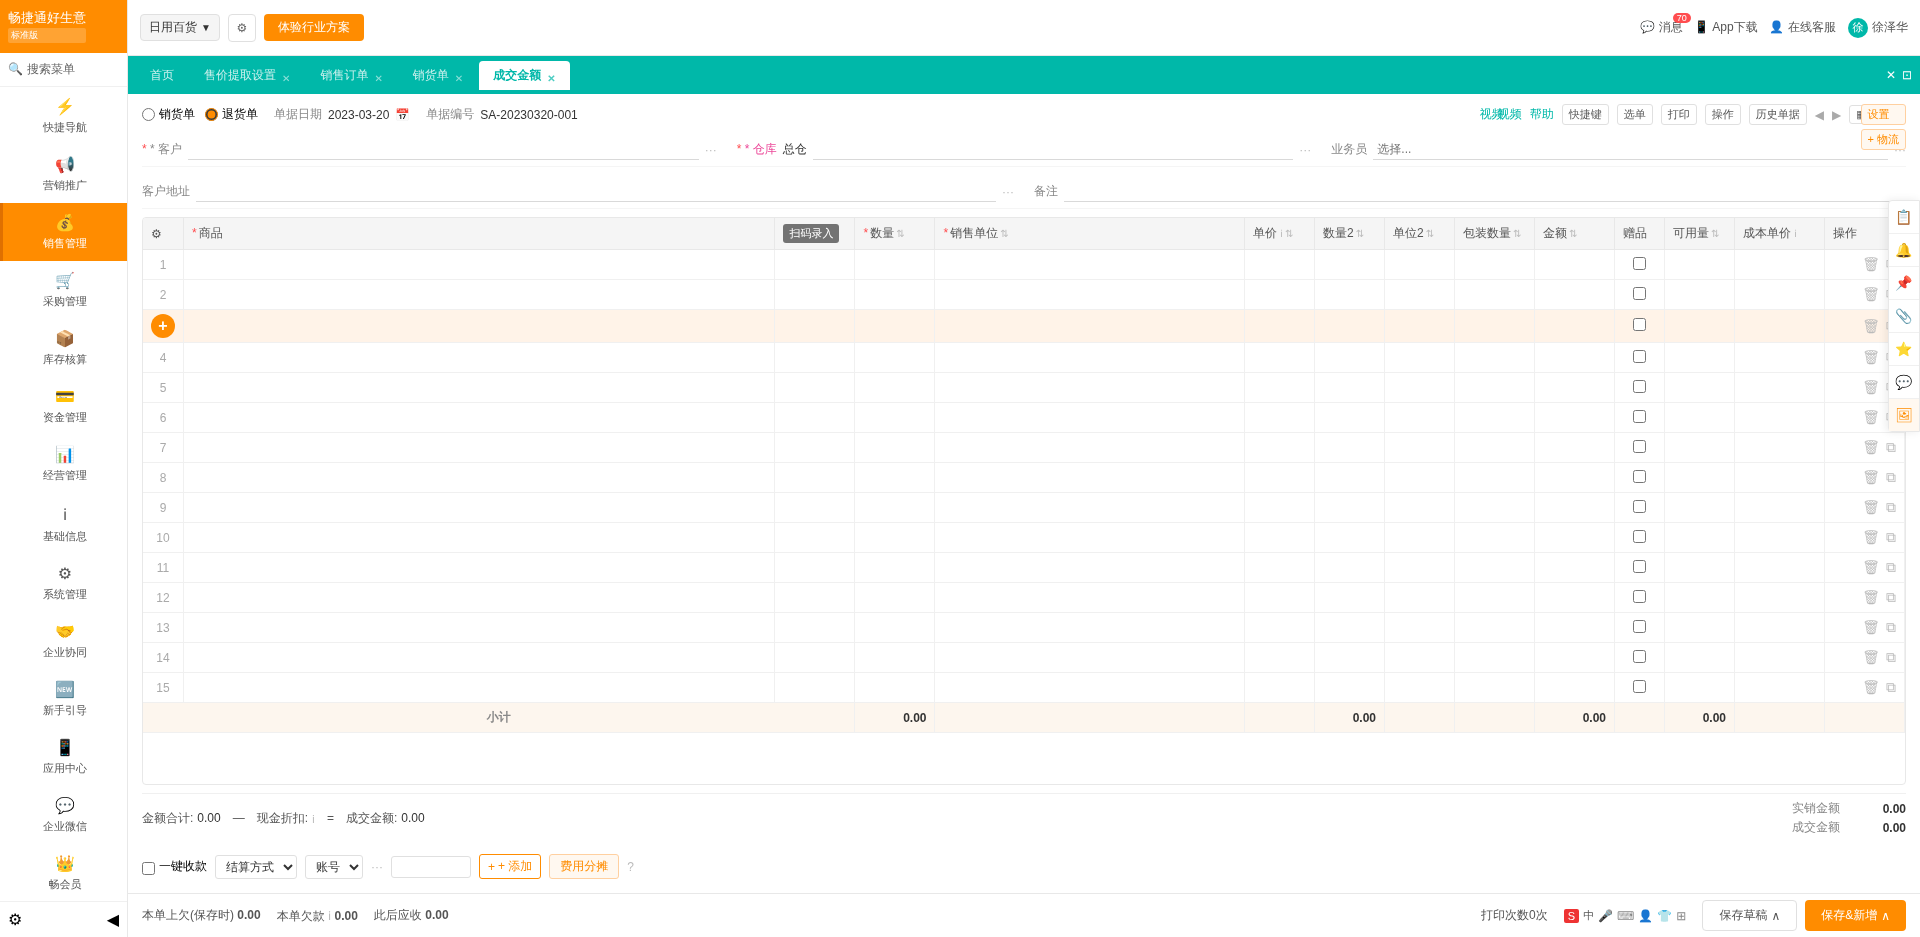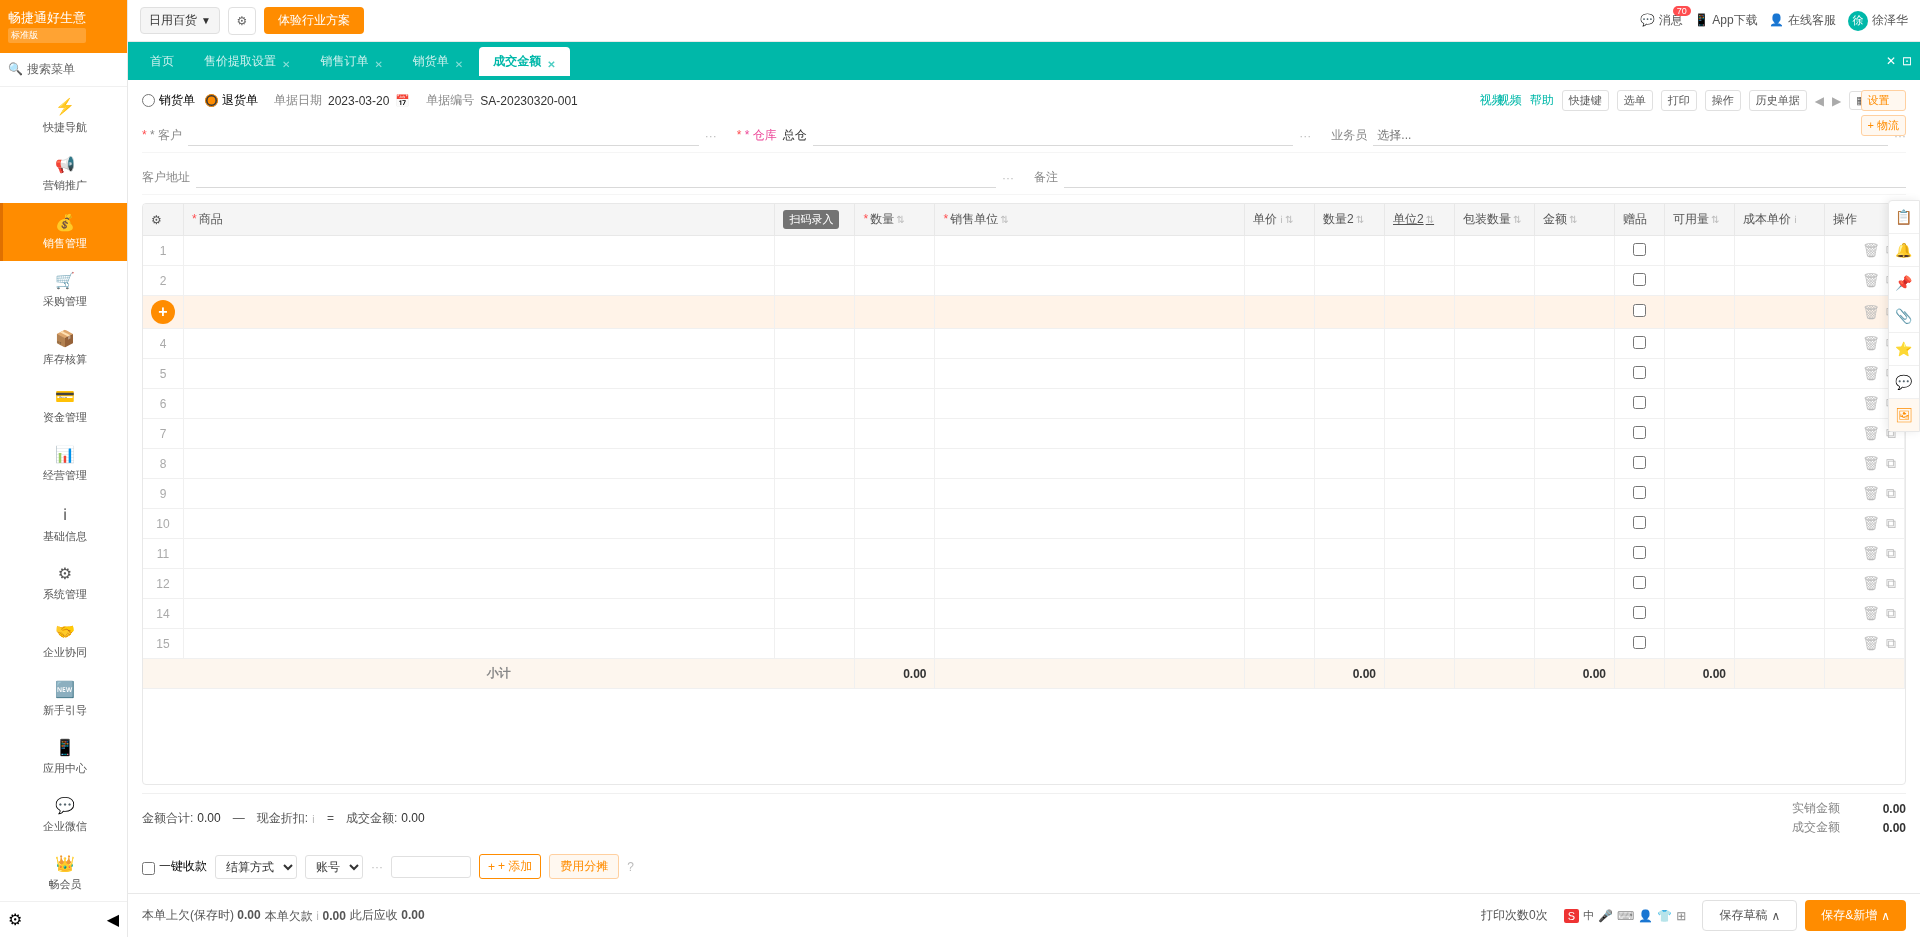--- a/index.html
+++ b/index.html
@@ -14,21 +14,21 @@
     .sidebar-item { display: flex; flex-direction: column; align-items: center; padding: 10px 4px; cursor: pointer; color: #555; gap: 4px; border-left: 3px solid transparent; }
     .sidebar-item.active { background: #ff8c00; color: #fff; border-left-color: #e07000; }
     .sidebar-item .icon { font-size: 16px; }
     .sidebar-item .label { font-size: 11px; text-align: center; }
     .sidebar-bottom { padding: 8px; display: flex; justify-content: space-between; border-top: 1px solid #f0f0f0; }
 
     
     .main { flex: 1; display: flex; flex-direction: column; overflow: hidden; }
 
     
-    .topbar { background: #fff; height: 42px; display: flex; align-items: center; padding: 0 12px; border-bottom: 1px solid #e8e8e8; gap: 8px; }
+    .topbar { background: #fff; height: 56px; display: flex; align-items: center; padding: 0 12px; border-bottom: 1px solid #e8e8e8; gap: 8px; }
     .topbar-left { display: flex; align-items: center; gap: 8px; flex: 1; }
     .topbar-select { display: flex; align-items: center; gap: 4px; background: #f5f5f5; border: 1px solid #e0e0e0; border-radius: 4px; padding: 4px 8px; cursor: pointer; color: #333; }
     .topbar-settings { width: 28px; height: 28px; display: flex; align-items: center; justify-content: center; cursor: pointer; color: #666; border: 1px solid #e0e0e0; border-radius: 4px; }
     .topbar-btn { background: #ff8c00; color: #fff; border: none; border-radius: 4px; padding: 5px 14px; cursor: pointer; font-size: 12px; }
     .topbar-right { display: flex; align-items: center; gap: 12px; color: #555; }
     .topbar-badge { position: relative; cursor: pointer; }
     .topbar-badge .badge { position: absolute; top: -6px; right: -8px; background: #ff4d4f; color: #fff; border-radius: 8px; font-size: 9px; padding: 0 4px; min-width: 14px; text-align: center; }
     .topbar-user { display: flex; align-items: center; gap: 4px; cursor: pointer; }
 
     
@@ -83,21 +83,21 @@
     
     .payment-row { display: flex; align-items: center; gap: 8px; padding: 4px 0; flex-wrap: wrap; }
     .pay-checkbox { display: flex; align-items: flex-end; gap: 4px; }
     .pay-select { border: 1px solid #e0e0e0; border-radius: 3px; padding: 3px 6px; font-size: 12px; background: #fff; color: #333; }
     .pay-input { border: 1px solid #e0e0e0; border-radius: 3px; padding: 3px 8px; font-size: 12px; width: 80px; color: #333; }
     .add-btn { background: #fff; border: 1px solid #ff8c00; color: #ff8c00; border-radius: 3px; padding: 3px 8px; cursor: pointer; font-size: 12px; display: flex; align-items: center; gap: 3px; }
     .split-btn { background: #fff8f0; border: 1px solid #ffd0a0; color: #ff8c00; border-radius: 3px; padding: 3px 10px; cursor: pointer; font-size: 12px; }
 
     
     .footer { background: #fff; padding: 6px 14px; border-top: 1px solid #e8e8e8; display: flex; align-items: center; gap: 16px; flex-wrap: wrap; }
-    .footer-info { display: flex; gap: 4px; color: #555; font-size: 12px; flex: 1; }
+    .footer-info { display: flex; gap: 16px; color: #555; font-size: 12px; flex: 1; }
     .footer-print { color: #555; font-size: 12px; }
     .footer-actions { display: flex; gap: 8px; }
     .btn-draft { background: #fff; border: 1px solid #e0e0e0; color: #555; border-radius: 4px; padding: 6px 16px; cursor: pointer; font-size: 12px; display: flex; align-items: center; gap: 4px; }
     .btn-save { background: #ff8c00; border: none; color: #fff; border-radius: 4px; padding: 6px 16px; cursor: pointer; font-size: 12px; display: flex; align-items: center; gap: 4px; }
 
     
     .right-toolbar { position: fixed; right: 0; top: 200px; display: flex; flex-direction: column; background: #fff; border: 1px solid #e8e8e8; border-radius: 4px 0 0 4px; box-shadow: -2px 0 8px rgba(0,0,0,0.08); }
     .right-toolbar-item { padding: 8px 6px; display: flex; flex-direction: column; align-items: center; cursor: pointer; color: #555; font-size: 10px; gap: 2px; border-bottom: 1px solid #f0f0f0; }
     .right-toolbar-item:last-child { border-bottom: none; }
     .right-toolbar-item .icon { font-size: 14px; }
@@ -324,21 +324,21 @@
       <table>
         <thead>
           <tr>
             <th style="width:32px;">⚙</th>
             <th style="min-width:140px;"><span class="th-required">*</span><span>商品</span></th>
             <th style="width:80px;"><button class="scan-btn">扫码录入</button></th>
             <th style="width:80px;"><span class="th-required">*</span><span>数量</span><span class="sort-icon">⇅</span></th>
             <th style="min-width:90px;"><span class="th-required">*</span><span>销售单位</span><span class="sort-icon">⇅</span></th>
             <th style="width:70px;"><span>单价</span> <span style="color:#bbb;font-size:10px;">ℹ</span><span class="sort-icon">⇅</span></th>
             <th style="width:70px;"><span>数量2</span><span class="sort-icon">⇅</span></th>
-            <th style="width:70px;text-decoration:underline;"><span>单位2</span><span class="sort-icon">⇅</span></th>
+            <th style="width:70px;"><span>单位2</span><span class="sort-icon">⇅</span></th>
             <th style="width:80px;"><span>包装数量</span><span class="sort-icon">⇅</span></th>
             <th style="width:80px;"><span>金额</span><span class="sort-icon">⇅</span></th>
             <th style="width:50px;"><span>赠品</span></th>
             <th style="width:70px;"><span>可用量</span><span class="sort-icon">⇅</span></th>
             <th style="width:90px;flex:1;"><span>成本单价</span> <span style="color:#bbb;font-size:10px;">ℹ</span></th>
             <th style="width:80px;"><span>操作</span></th>
           </tr>
         </thead>
         <tbody id="table-body">
 
@@ -570,20 +570,41 @@
         <td></td>
         <td>
           <div class="action-icons">
             <span class="action-icon">🗑</span>
             <span class="action-icon">⧉</span>
           </div>
         </td>
       </tr>
             <tr>
         <td class="row-num">12</td>
+        <td></td>
+        <td></td>
+        <td></td>
+        <td></td>
+        <td></td>
+        <td></td>
+        <td></td>
+        <td></td>
+        <td></td>
+        <td class="checkbox-cell"><input type="checkbox" style=""></td>
+        <td></td>
+        <td></td>
+        <td>
+          <div class="action-icons">
+            <span class="action-icon">🗑</span>
+            <span class="action-icon">⧉</span>
+          </div>
+        </td>
+      </tr>
+            <tr>
+        <td class="row-num">13</td>
         <td></td>
         <td></td>
         <td></td>
         <td></td>
         <td></td>
         <td></td>
         <td></td>
         <td></td>
         <td></td>
         <td class="checkbox-cell"><input type="checkbox" style=""></td>

